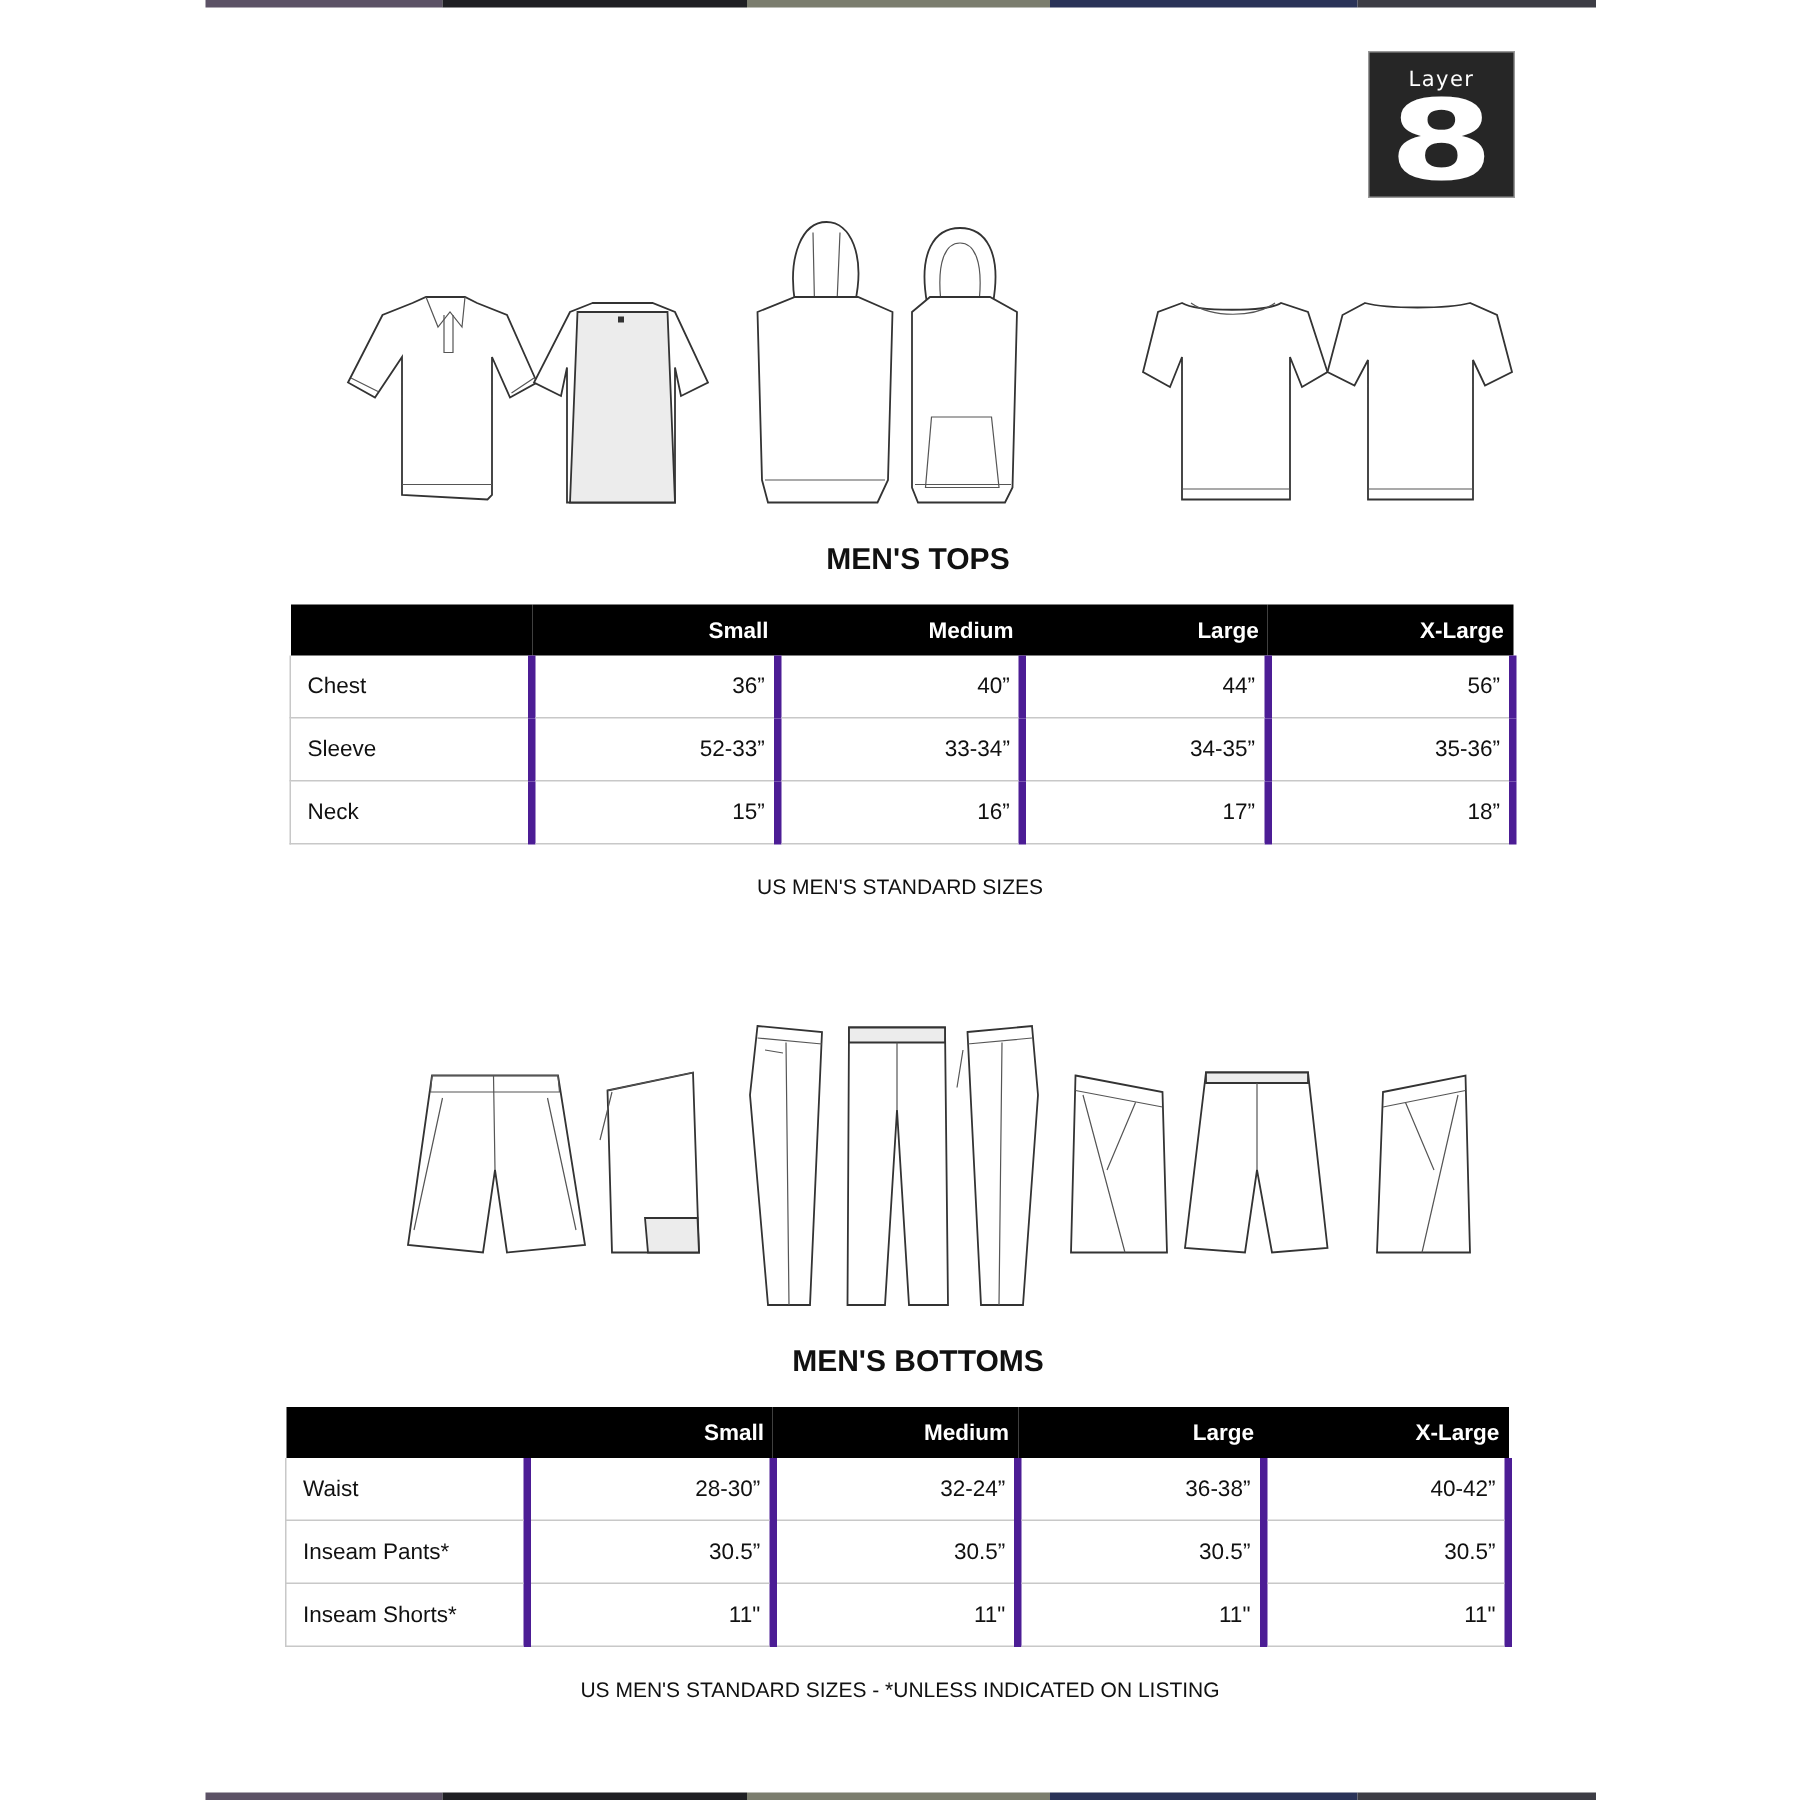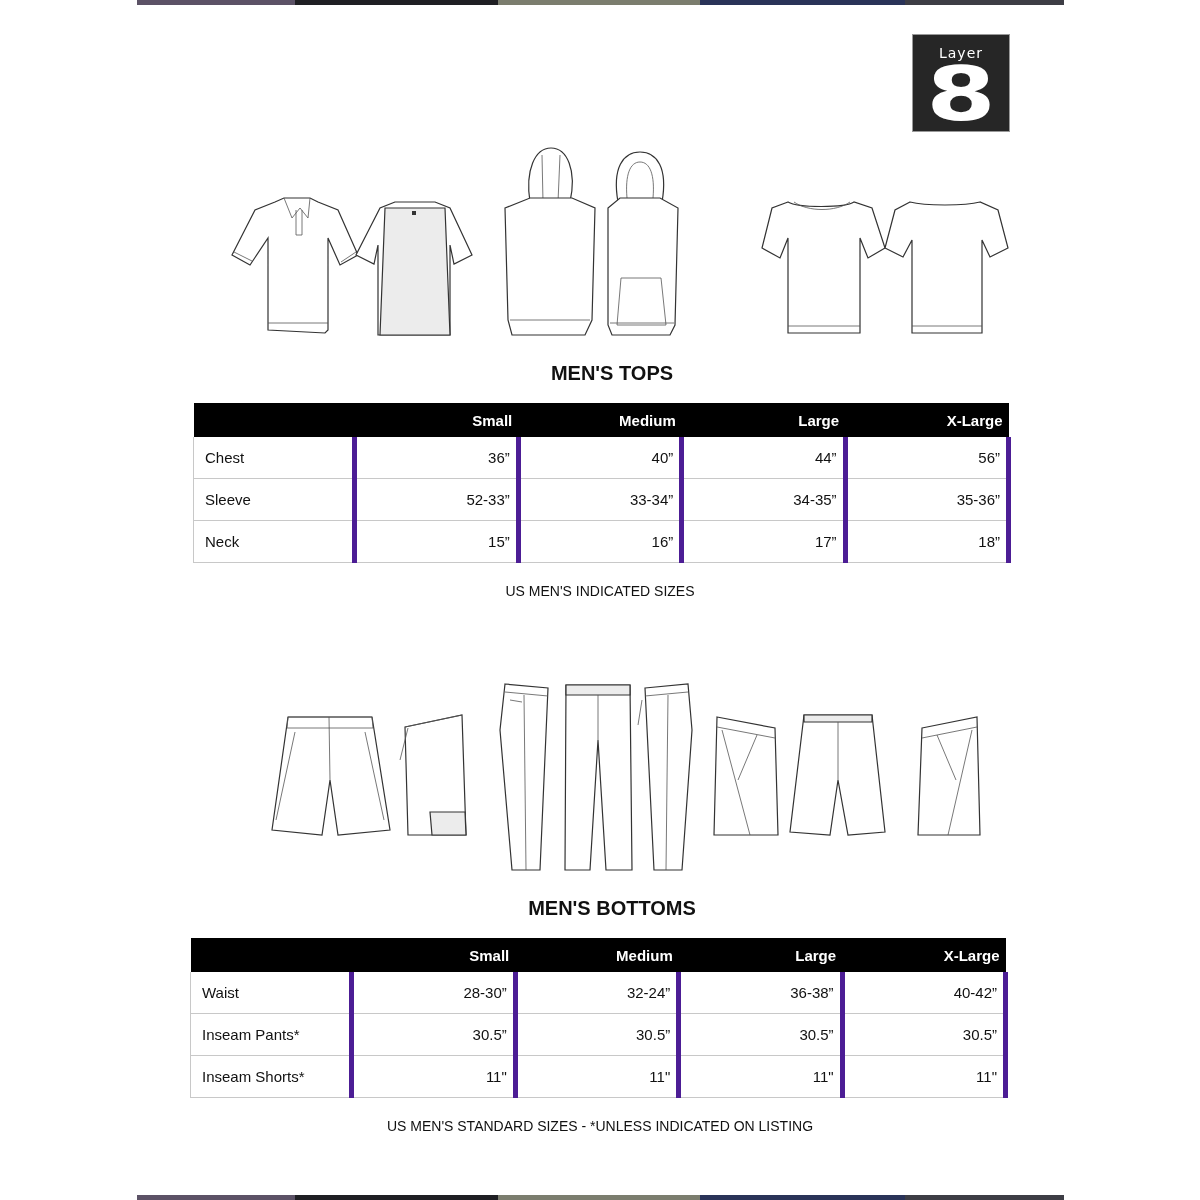--- a/index.html
+++ b/index.html
@@ -117,21 +117,21 @@
     <tr>
       <td class="lbl">Neck</td>
       <td>15”</td>
       <td>16”</td>
       <td>17”</td>
       <td>18”</td>
     </tr>
   </tbody>
 </table>
 
-<div class="caption" style="top:583px">US MEN'S INDICATED SIZES</div>
+<div class="caption" style="top:583px">US MEN'S STANDARD SIZES</div>
 
 <svg class="garments" style="left:260px;top:670px" width="740" height="210" viewBox="0 0 740 210">
 
   <g>
     <path class="ln" d="M28,47 L112,47 L130,160 L78,165 L70,110 L62,165 L12,160 Z"></path>
     <path class="th" d="M28,47 L112,47 L113,58 L27,58 Z M69,47 L70,110 M35,62 L16,150 M105,62 L124,150"></path>
   </g>
 
   <g>
     <path class="ln" d="M145,57 L202,45 L206,165 L148,165 Z"></path>

